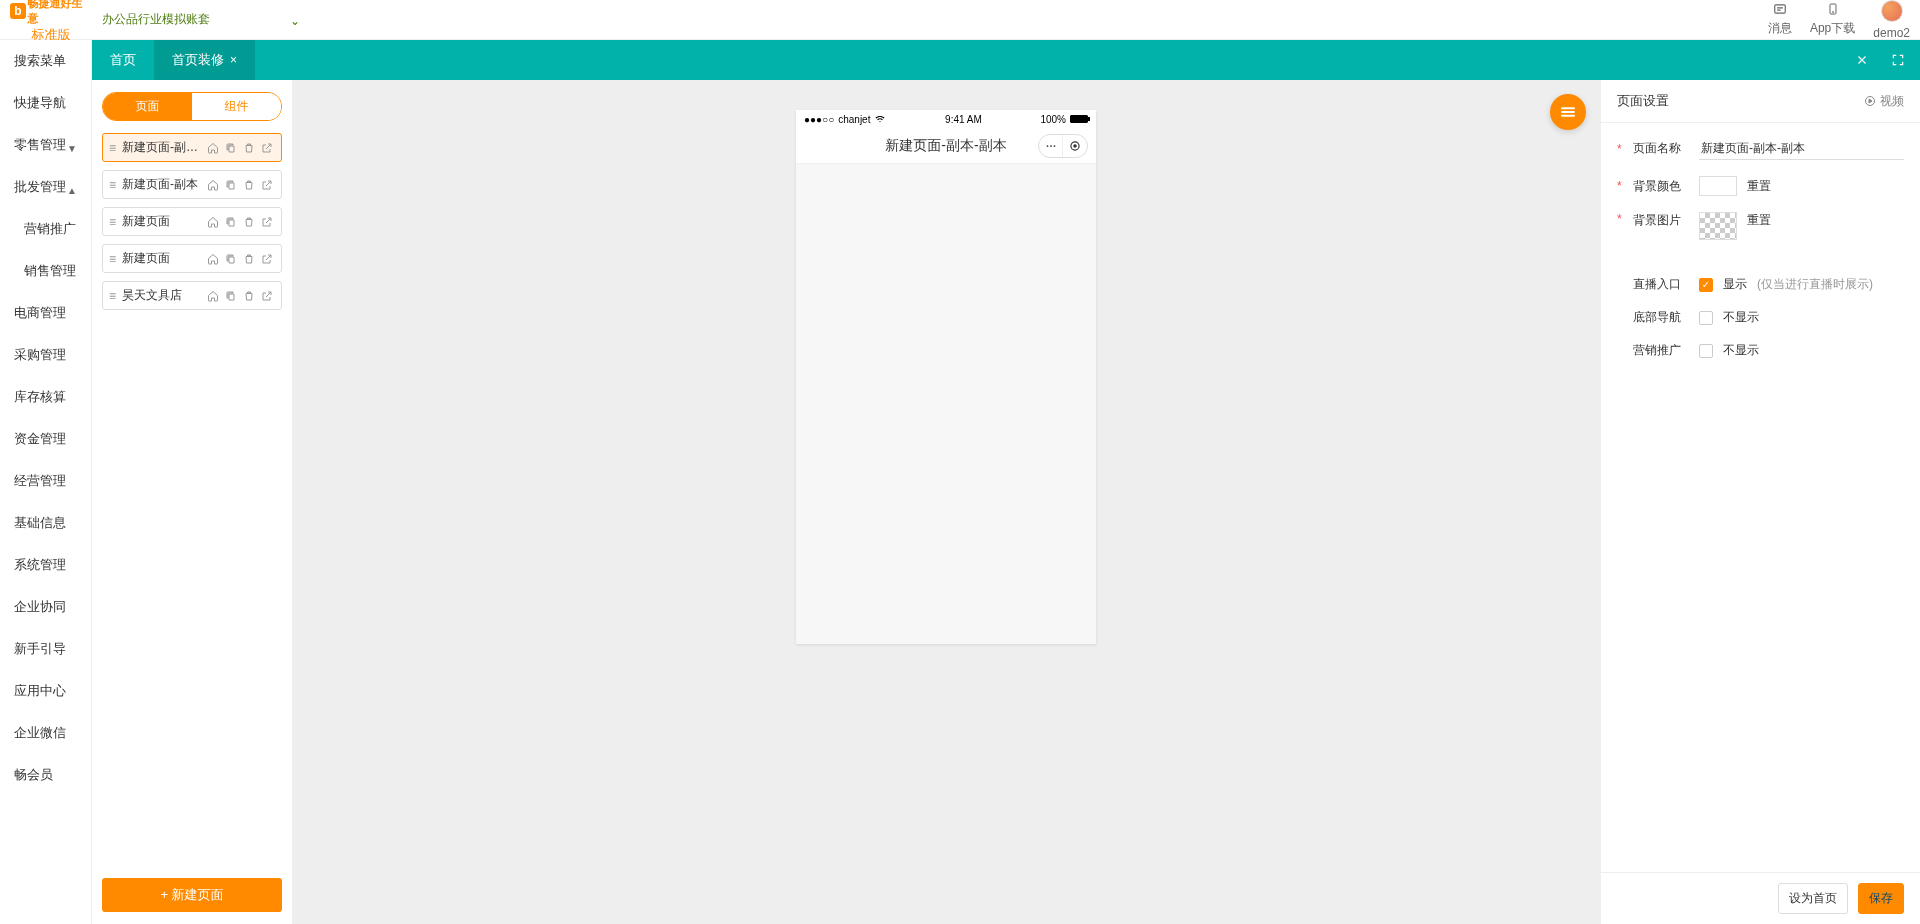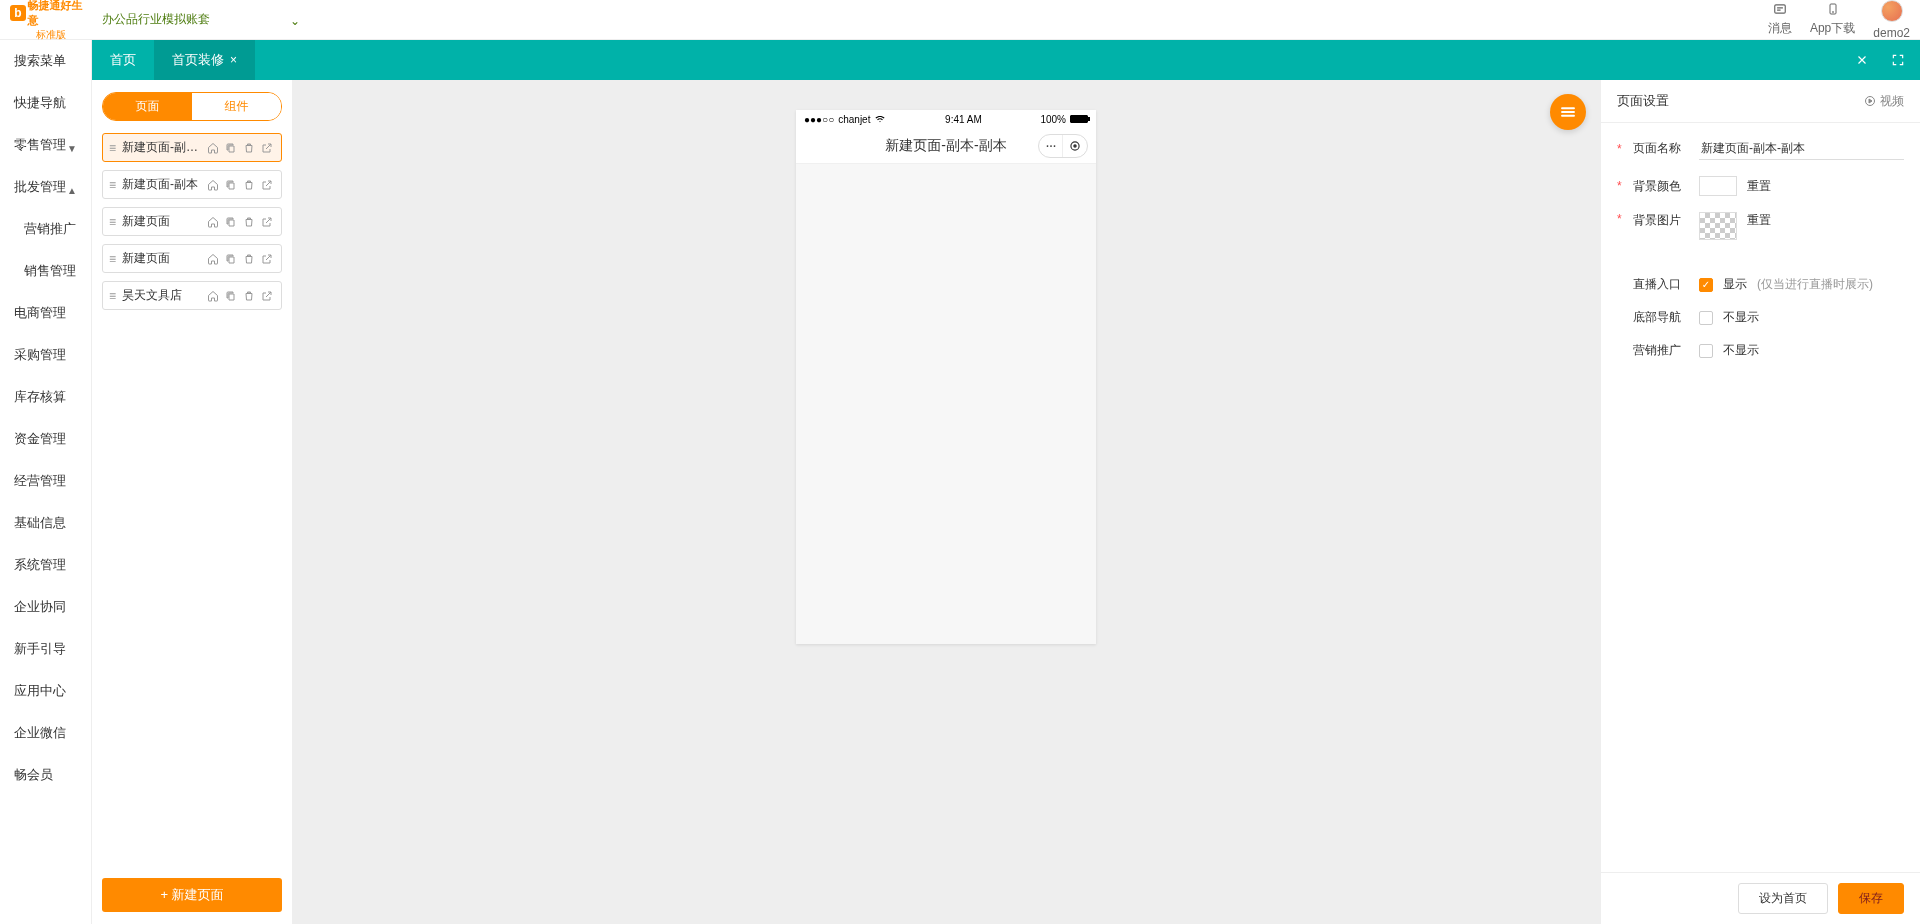--- a/index.html
+++ b/index.html
@@ -3,21 +3,21 @@
 <meta charset="utf-8">
 <style>
 * { box-sizing: border-box; margin: 0; padding: 0; }
 body { font-family: "Microsoft YaHei", "PingFang SC", sans-serif; font-size: 12px; color: #333; background: #fff; overflow: hidden; }
 
 
 .top-header { height: 40px; display: flex; align-items: center; padding: 0 10px; border-bottom: 1px solid #eee; }
 .logo-box { width: 82px; display: flex; flex-direction: column; align-items: center; }
 .logo-row { display: flex; align-items: center; gap: 2px; color: #ff8a00; font-size: 11px; font-weight: bold; }
 .logo-mark { width: 16px; height: 16px; background: #ff8a00; border-radius: 3px; color: #fff; display: flex; align-items: center; justify-content: center; font-size: 12px; font-weight: bold; }
-.logo-sub { font-size: 10px; color: #ff8a00; }
+.logo-sub { font-size: 13px; color: #ff8a00; }
 .company-select { margin-left: 10px; display: flex; align-items: flex-end; color: #4d7c0f; font-size: 12px; cursor: pointer; gap: 80px; }
 .header-spacer { flex: 1; }
 .header-actions { display: flex; align-items: center; gap: 18px; color: #666; }
 .header-action { display: flex; align-items: center; gap: 4px; cursor: pointer; font-size: 12px; flex-direction: column; }
 .avatar { width: 22px; height: 22px; border-radius: 50%; background: radial-gradient(circle at 30% 30%, #f4a261, #e76f51); border: 1px solid #ddd; }
 
 
 .layout { display: flex; height: calc(100vh - 40px); }
 
 
@@ -85,22 +85,22 @@
 .text-input { flex: 1; border: none; border-bottom: 1px solid #ddd; padding: 4px 2px; font-size: 12px; outline: none; color: #333; }
 .color-swatch { width: 38px; height: 20px; background: #fff; border: 1px solid #ddd; }
 .img-swatch { width: 38px; height: 28px; background: repeating-conic-gradient(#ccc 0% 25%, #fff 0% 50%) 0 0/10px 10px; border: 1px solid #ddd; }
 .reset-link { color: #333; font-size: 12px; cursor: pointer; }
 .checkbox { width: 14px; height: 14px; border: 1px solid #ccc; border-radius: 2px; display: inline-flex; align-items: center; justify-content: center; font-size: 10px; color: #fff; }
 .checkbox.checked { background: #ff8a00; border-color: #ff8a00; }
 .hint { color: #999; font-size: 12px; }
 .section-gap { height: 20px; }
 
 .footer-bar { display: flex; justify-content: flex-end; gap: 10px; padding: 10px 16px; border-top: 1px solid #eee; }
-.btn { padding: 6px 20px; border-radius: 3px; font-size: 12px; cursor: pointer; border: 1px solid #ddd; background: #fff; color: #333; }
-.btn.primary { background: #ff8a00; border-color: #ff8a00; color: #7f1d1d; }
+.btn { padding: 6px 10px; border-radius: 3px; font-size: 12px; cursor: pointer; border: 1px solid #ddd; background: #fff; color: #333; }
+.btn.primary { background: #ff8a00; border-color: #ff8a00; color: #0c4a6e; }
 
 svg { display: block; }
 </style>
 </head>
 <body>
 
 <div class="top-header">
   <div class="logo-box">
     <div class="logo-row">
       <div class="logo-mark">b</div>

